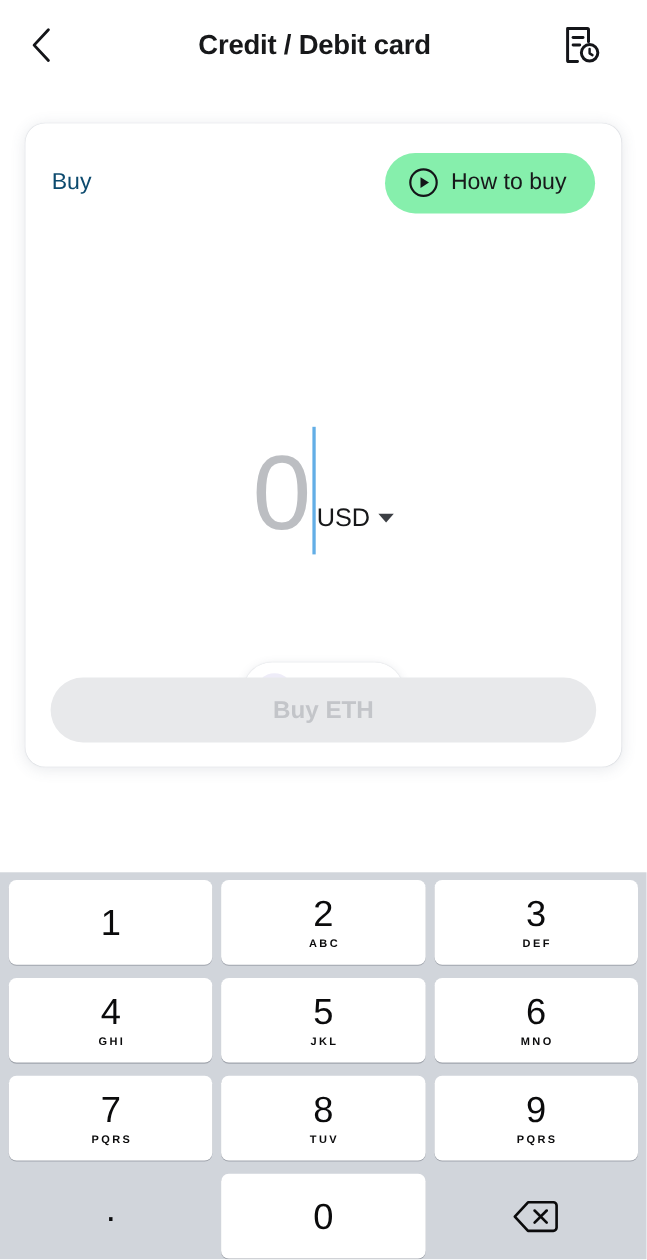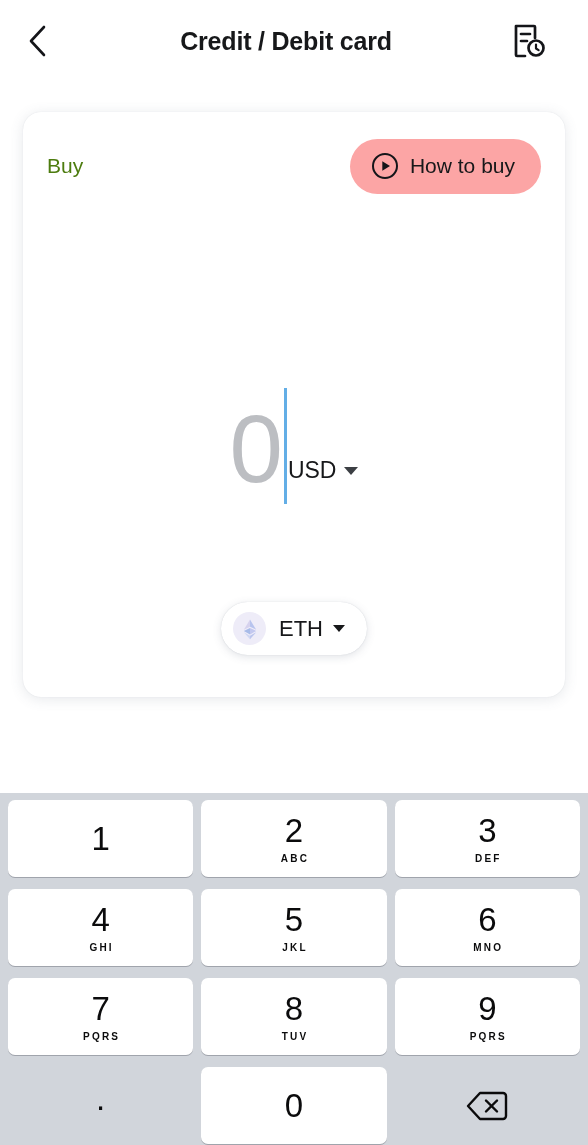--- a/index.html
+++ b/index.html
@@ -67,27 +67,27 @@
     top: 23px; left: 0;
     width: 542px;
     height: 62px;
     display: flex;
     align-items: center;
     justify-content: space-between;
     padding: 0 24px;
   }
   .buy-label {
     font-size: 21px;
-    color: #4d7c0f;
+    color: #0c4a6e;
   }
   .howto-pill {
     display: flex;
     align-items: center;
     gap: 11px;
-    background: #fca5a5;
+    background: #86efac;
     border-radius: 31px;
     height: 55px;
     padding: 0 26px 0 21px;
     cursor: pointer;
   }
   .howto-label {
     font-size: 21px;
     color: #17181a;
   }
 
@@ -321,20 +321,21 @@
             <path d="M16 14.5 L16 24 L25 18.8 Z" fill="#c3c8ef"></path>
             <path d="M16 25.8 L7 20.6 L16 31 Z" fill="#cfd6f2"></path>
             <path d="M16 25.8 L16 31 L25 20.6 Z" fill="#bcc6ee"></path>
           </svg>
         </span>
         <span class="token-name">ETH</span>
         <span class="token-caret"></span>
       </div>
     </div>
 
+    <button class="cta" disabled="">Buy ETH</button>
   </div>
 
   <div class="keypad">
 
     <div class="key-row">
       <div class="key">
         <span class="key-digit">1</span>
       </div>
       <div class="key">
         <span class="key-digit">2</span>

